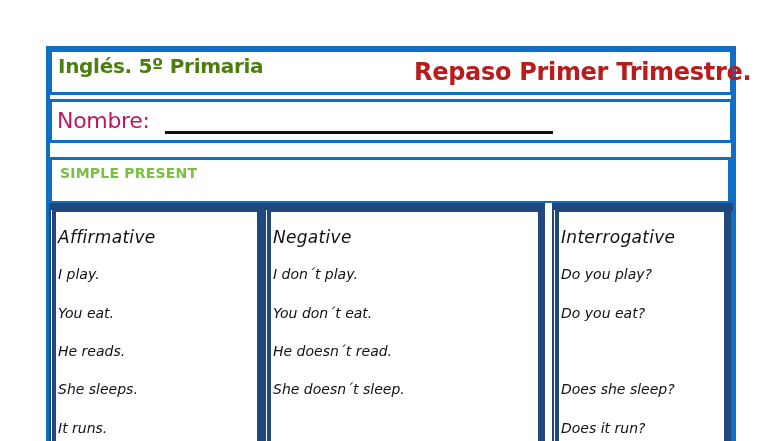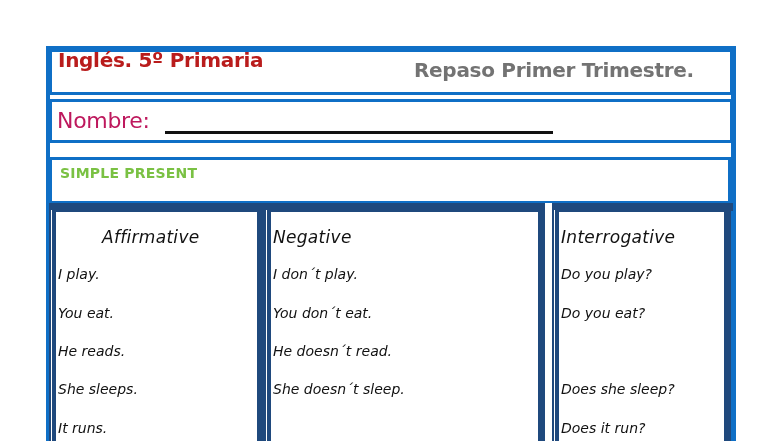--- a/index.html
+++ b/index.html
@@ -13,25 +13,25 @@
 
     .row-box {
       position: absolute; box-sizing: border-box; background: #fff;
       border: 3px solid #0f6fc6;
     }
     .row-header { left: 49px; top: 49px; width: 684px; height: 46px; }
     .row-name   { left: 49px; top: 99px; width: 684px; height: 44px; }
     .row-section{ left: 49px; top: 157px; width: 682px; height: 47px; }
 
     .title-left {
-      position: absolute; left: 58px; top: 48px; font-weight: bold; font-size: 20px; color: #b91c1c;
+      position: absolute; left: 58px; top: 54px; font-weight: bold; font-size: 20px; color: #4d7c0f;
       font-family: "DejaVu Sans", sans-serif; letter-spacing: -0.3px;
     }
     .title-right {
-      position: absolute; left: 414px; top: 58px; font-weight: bold; font-size: 20px; color: #737373;
+      position: absolute; left: 414px; top: 58px; font-weight: bold; font-size: 24px; color: #b91c1c;
       font-family: "DejaVu Sans", sans-serif; letter-spacing: -0.3px;
     }
     .name-label {
       position: absolute; left: 57px; top: 108px; font-weight: normal; font-size: 22px; color: #be185d;
       font-family: "DejaVu Sans", sans-serif; letter-spacing: -0.3px; text-align: center;
     }
     .name-line {
       position: absolute; left: 165px; top: 131px; width: 388px; height: 3px; background: #111;
     }
     .section-title {
@@ -86,21 +86,21 @@
 <div class="name-label">Nombre:</div>
 <div class="name-line"></div>
 
 <div class="row-box row-section"></div>
 <div class="section-title">SIMPLE PRESENT</div>
 
 <div class="table-band"></div>
 
 <div class="col col-aff">
   <div class="col-inner"></div>
-  <div class="col-head" style="left:3px;margin-left:44px;">Affirmative</div>
+  <div class="col-head" style="left:3px;">Affirmative</div>
   <div class="col-item" style="left:3px; top:55px;">I play.</div>
   <div class="col-item" style="left:3px; top:94px;">You eat.</div>
   <div class="col-item" style="left:3px; top:132px;">He reads.</div>
   <div class="col-item" style="left:3px; top:170px;text-align:center;">She sleeps.</div>
   <div class="col-item" style="left:3px; top:209px;">It runs.</div>
 </div>
 
 <div class="col col-neg">
   <div class="col-inner"></div>
   <div class="col-head" style="left:3px;">Negative</div>

